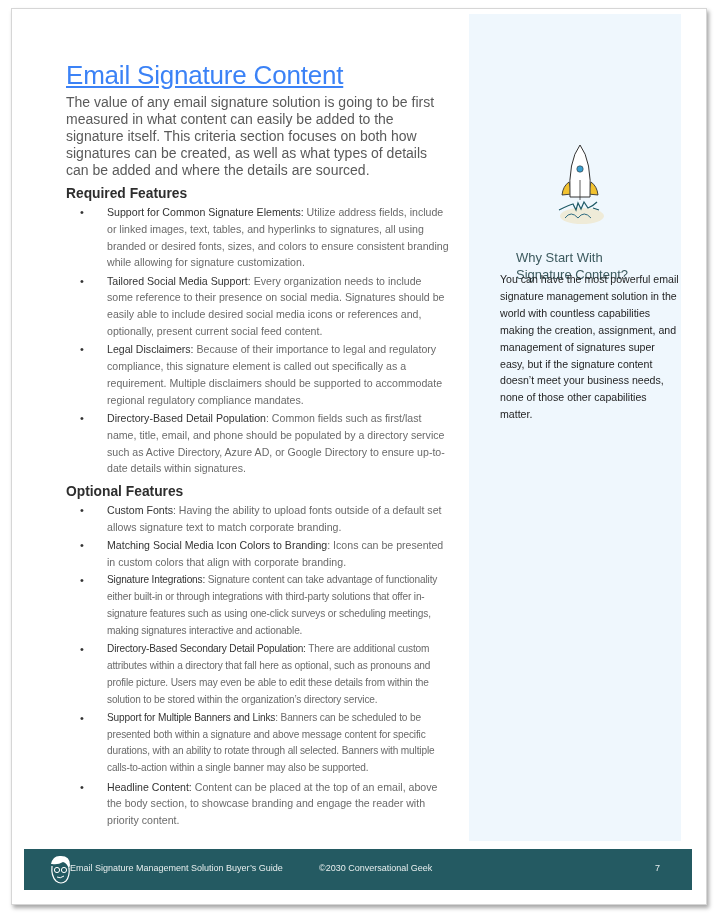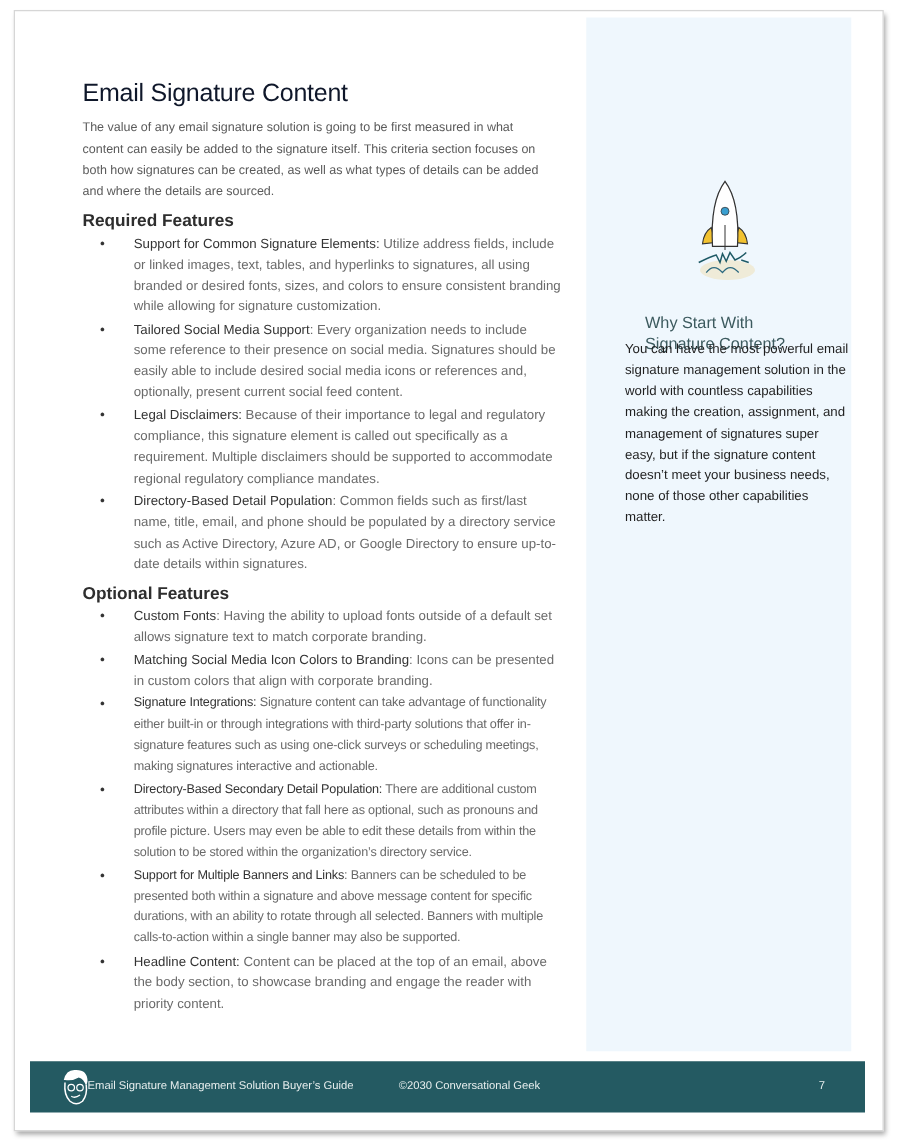--- a/index.html
+++ b/index.html
@@ -15,25 +15,26 @@
   }
   .sidebar {
     position:absolute; left:469px; top:14px; width:212px; height:827px;
     background:#eff7fd;
   }
   .main {
     position:absolute; left:66px; top:60px; width:380px;
     color:#555;
   }
   .title {
-    font-size:20px; color:#0f172a; margin:0 0 4px 0; letter-spacing:-0.2px; line-height:30px;
+    font-size:26px; color:#3b82f6; margin:0 0 4px 0; letter-spacing:-0.2px; line-height:30px;
     font-weight:normal;
+    text-decoration:underline;
   }
   .intro {
-    font-size:10px; line-height:17px; color:#5a5a5a; margin:0; width:380px;
+    font-size:14px; line-height:17px; color:#5a5a5a; margin:0; width:380px;
   }
   .section-heading {
     font-size:13.8px; color:#2e2e2e; margin:6px 0 1px 0; line-height:18px; font-weight:bold;
   }
   ul.features { list-style:none; margin:0; padding:0; }
   ul.features li {
     position:relative; padding-left:41px; font-size:10.6px; line-height:16.8px; color:#6a6a6a;
     margin-bottom:1.5px; width:343px;
   }
   ul.features li .bullet {

